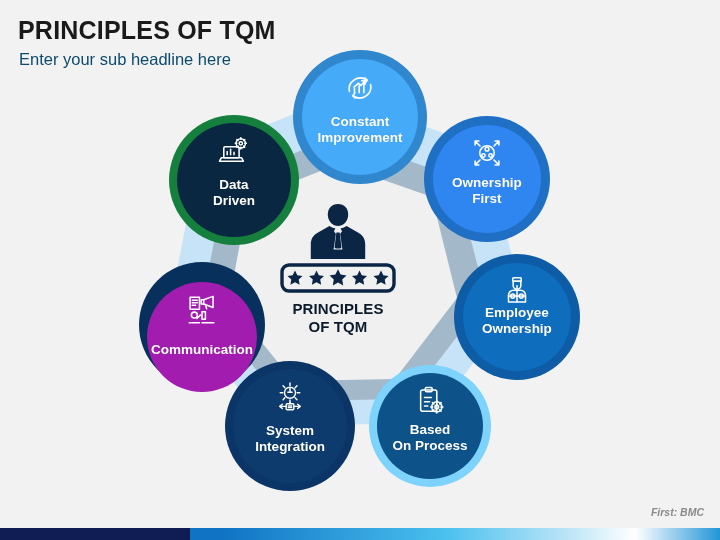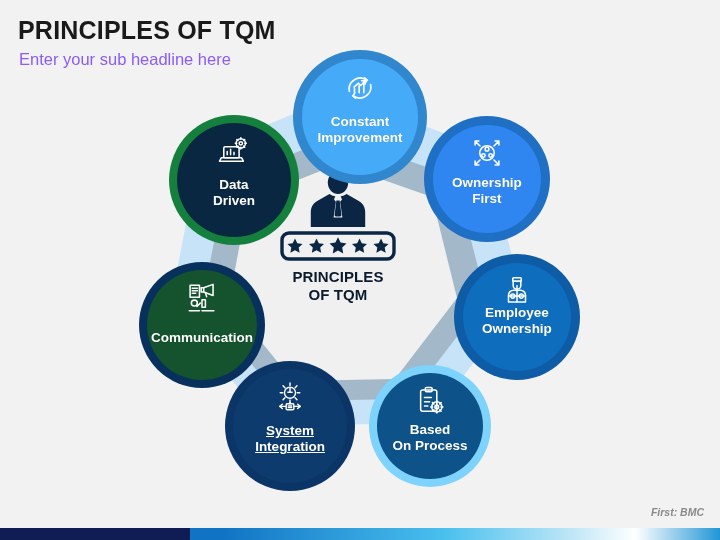--- a/index.html
+++ b/index.html
@@ -12,21 +12,21 @@
   }
 
   
   #page-title {
     position:absolute; left:18px; top:16px;
     font-size:25px; font-weight:bold; letter-spacing:.2px;
     color:#1a1a1a;
   }
   #page-subtitle {
     position:absolute; left:19px; top:50px;
-    font-size:16.5px; color:#8b5cf6; font-weight:400;
+    font-size:16.5px; color:#0c4a6e; font-weight:400;
   }
 
   
   #diagram {
     position:absolute; left:110px; top:40px;
     width:510px; height:465px;
   }
   #heptagons { position:absolute; inset:0; }
 
   
@@ -53,21 +53,21 @@
     font-size:13.5px; font-weight:600; line-height:1.18;
     color:#fff; white-space:pre-line;
     text-shadow:0 0 1px rgba(0,0,0,.15);
   }
 
   
   #center-badge {
     position:absolute;
     left:133px; top:128px; width:190px; height:200px;
     display:flex; flex-direction:column;
-    align-items:center; 
+    align-items:center; justify-content:center;
   }
   #center-person { width:74px; height:62px; }
   #center-stars  { width:116px; height:30px; margin-top:1px; }
   #center-title {
     margin-top:7px;
     font-size:15px; font-weight:bold; line-height:1.18;
     color:#0b1b2b; white-space:pre-line; text-align:center;
     letter-spacing:.1px;
   }
 
@@ -208,27 +208,27 @@
             <path d="M20 9.5v5M17.5 14.5h5"></path>
             <path d="M20 6.5v-3M20 23.5v3M11.5 15h-3M28.5 15h3M14 9l-2.2-2.2M26 9l2.2-2.2M14 21l-2.2 2.2M26 21l2.2 2.2"></path>
             <rect x="15.5" y="28" width="9" height="7" rx="1.2"></rect>
             <path d="M18 30.5h4M18 32.5h4"></path>
             <path d="M20 26.5V28"></path>
             <path d="M8 31h7M25 31h7"></path>
             <path d="M11 28.5L8 31l3 2.5M29 28.5l3 2.5-3 2.5"></path>
           </g>
         </svg>
       </span>
-      <span class="node-label" style="margin-top: 26.22px; text-decoration: underline;">System
+      <span class="node-label" style="margin-top: 26.22px;">System
 Integration</span>
     </div>
   </div>
 
   <div class="node" id="node-5" style="left: 29px; top: 222px; width: 126px; height: 126px; background: rgb(8, 48, 92);">
-    <div class="node-inner" style="left: 8px; top: 8px; width: 110px; height: 110px; background: #14532d;">
+    <div class="node-inner" style="left: 8px; top: 20px; width: 110px; height: 110px; background: #a21caf;">
       <span class="node-icon" style="top: 11px;">
         <svg viewBox="0 0 40 40">
           <g fill="none" stroke="#fff" stroke-width="1.8" stroke-linecap="round" stroke-linejoin="round">
             <path d="M6 5h11v14H6z"></path>
             <path d="M8.5 8.5h6M8.5 11.5h6M8.5 14.5h4"></path>
             <path d="M22 8l11-4v13l-11-4z"></path>
             <path d="M22 8h-3v5h3"></path>
             <path d="M24 13.5l1.5 5"></path>
             <circle cx="11" cy="26" r="3.5"></circle>
             <path d="M20 22h4v9h-4z"></path>

